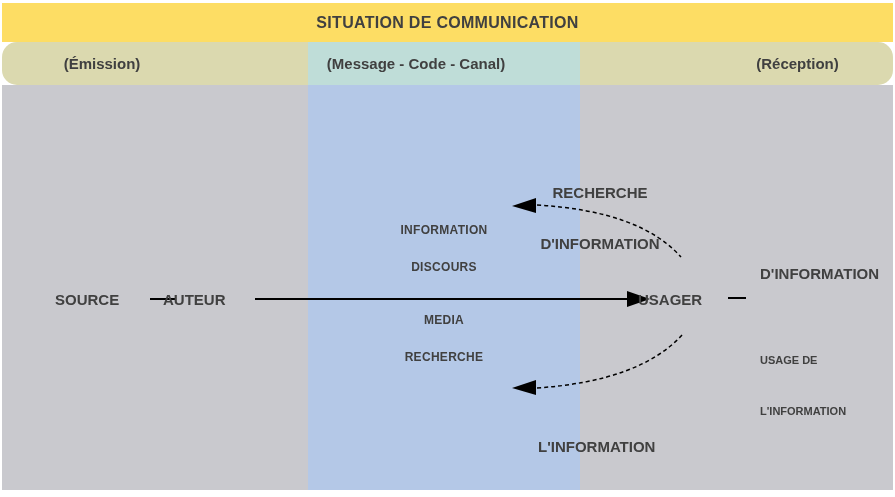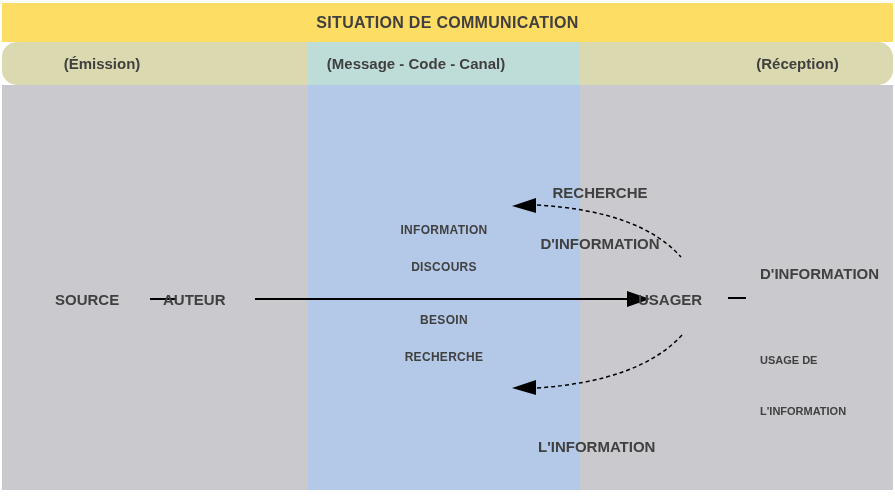--- a/index.html
+++ b/index.html
@@ -69,21 +69,21 @@
     <path d="M537 388 Q640 381 682 335" fill="none" stroke="#000" stroke-width="1.5" stroke-dasharray="4 3"></path>
     <polygon points="512,388 536,380 536,395" fill="#000"></polygon>
   </svg>
 
   <div class="lbl node source-node">SOURCE</div>
   <div class="lbl node auteur-node">AUTEUR</div>
   <div class="lbl node usager-node">USAGER</div>
 
   <div class="lbl chan chan-0">INFORMATION</div>
   <div class="lbl chan chan-1">DISCOURS</div>
-  <div class="lbl chan chan-2">BESOIN</div>
+  <div class="lbl chan chan-2">MEDIA</div>
   <div class="lbl chan chan-3">RECHERCHE</div>
 
   <div class="lbl recherche-block">
     <div>RECHERCHE</div>
     <div>D'INFORMATION</div>
   </div>
 
   <div class="lbl besoin-block">
     <div>D'INFORMATION</div>
   </div>

